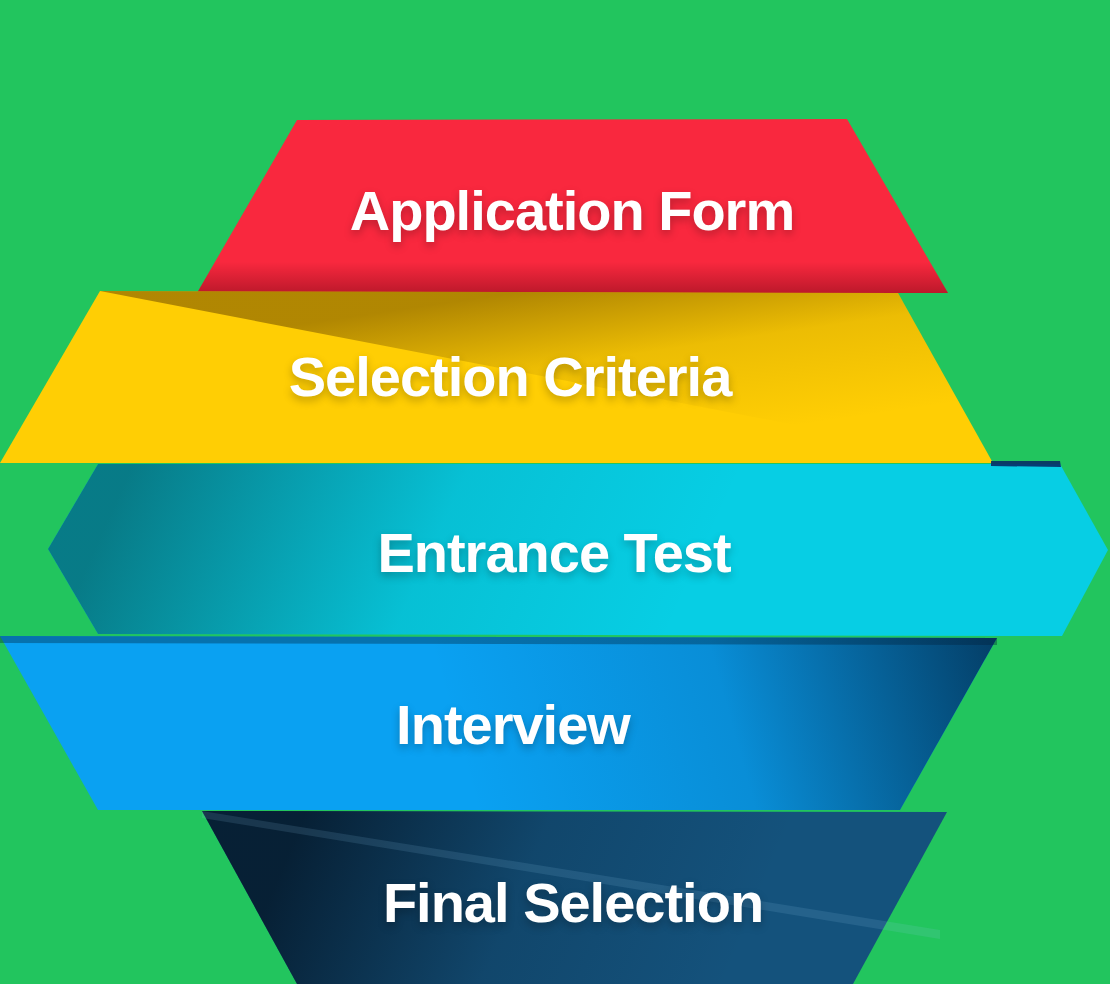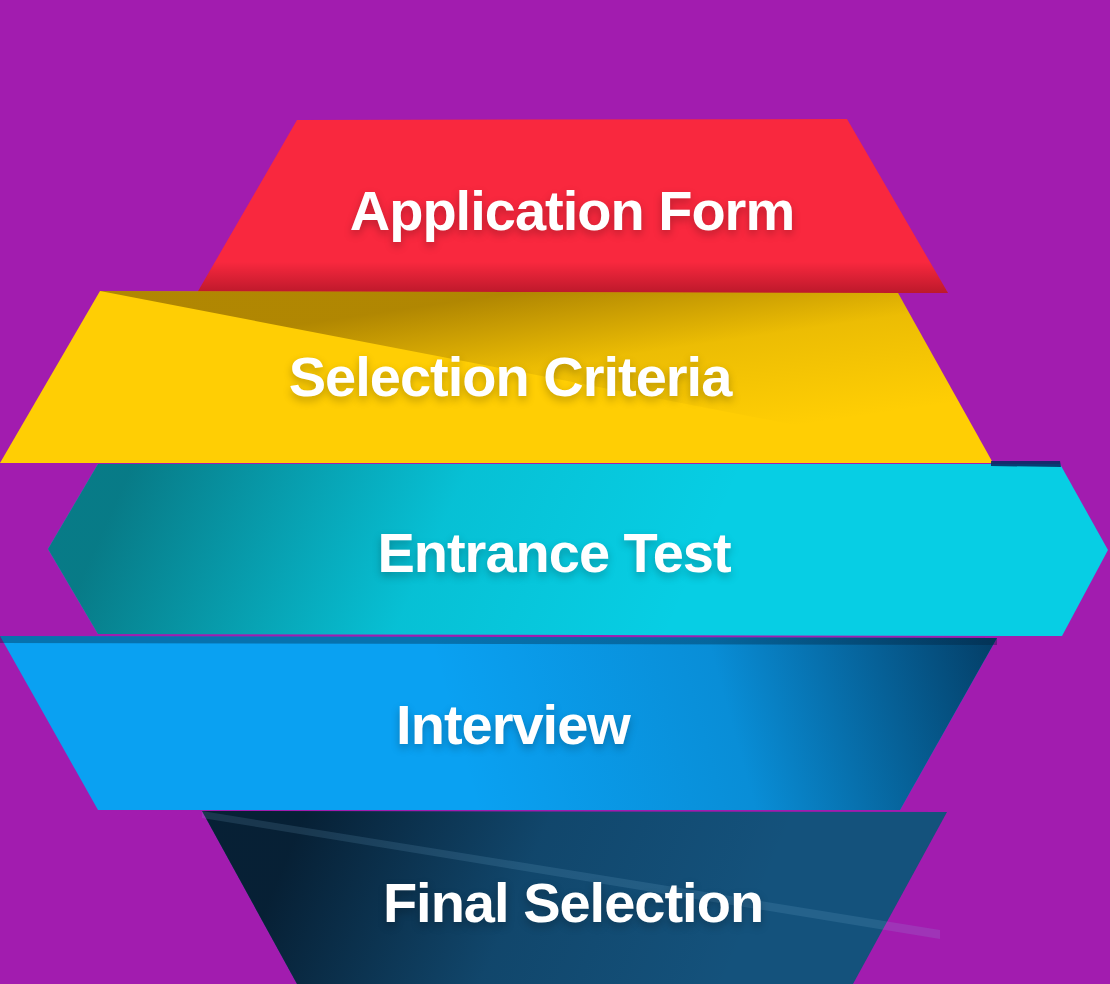--- a/index.html
+++ b/index.html
@@ -7,21 +7,21 @@
     padding: 0;
     width: 1110px;
     height: 984px;
     background: #000000;
     overflow: hidden;
   }
   .canvas {
     position: relative;
     width: 1110px;
     height: 984px;
-    background: #a21caf;
+    background: #22c55e;
   }
   svg.funnel {
     display: block;
     width: 1110px;
     height: 984px;
   }
   svg.funnel text {
     font-family: "Liberation Sans", "DejaVu Sans", sans-serif;
     font-weight: bold;
     font-size: 56px;

